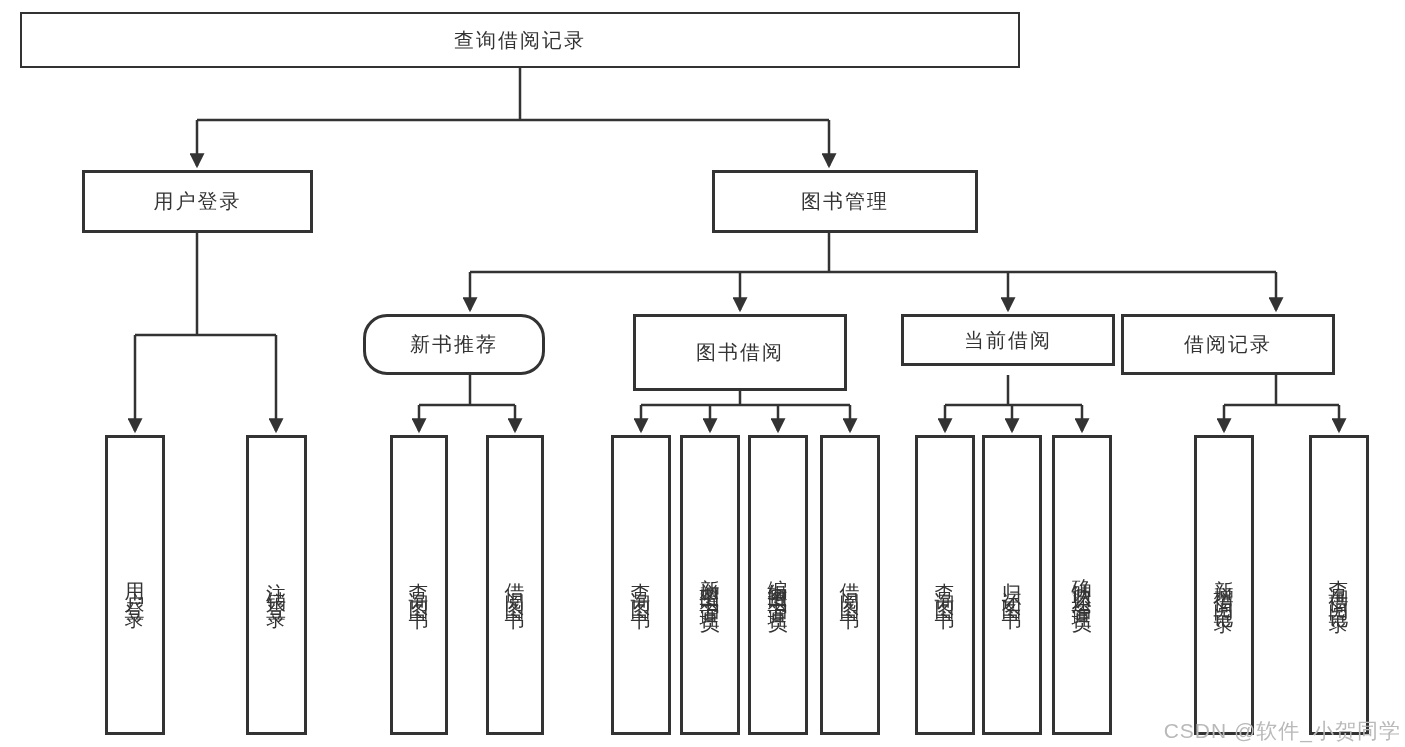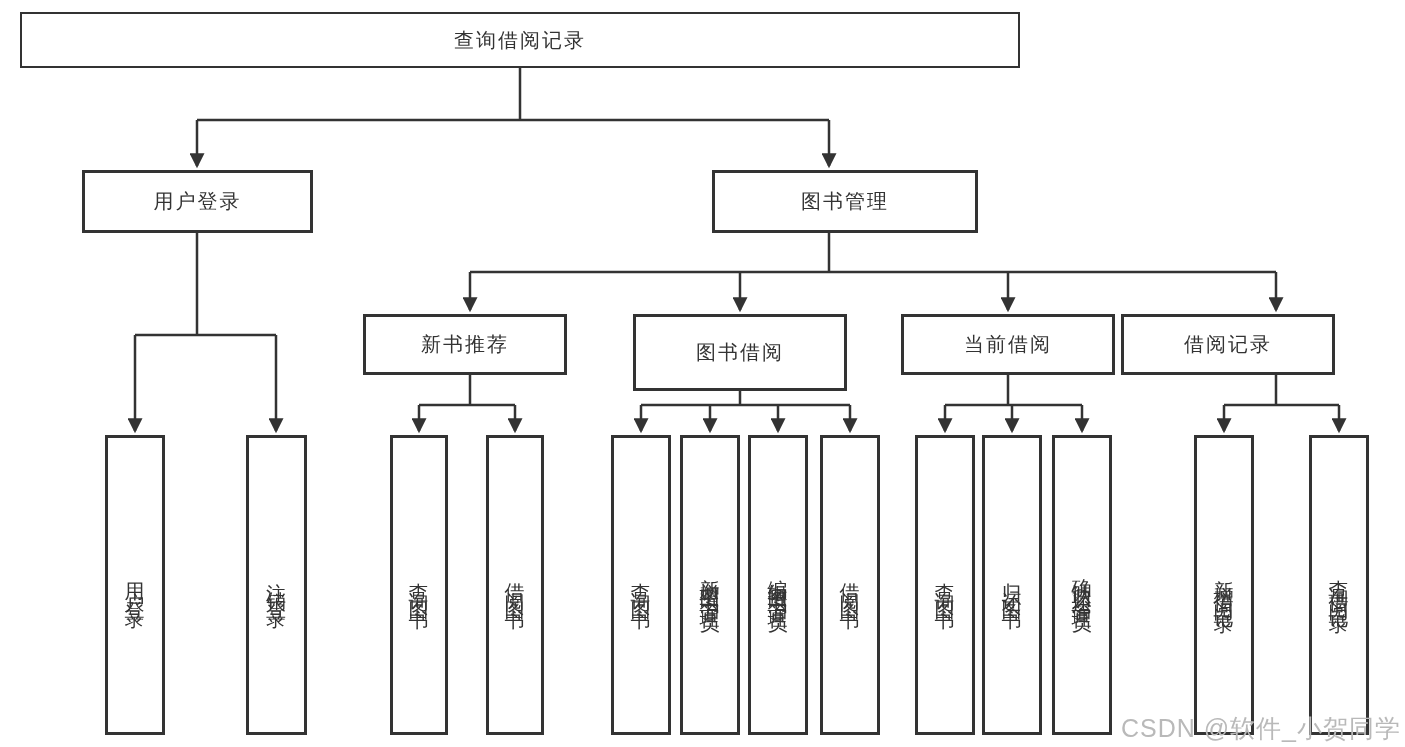--- a/index.html
+++ b/index.html
@@ -46,21 +46,21 @@
     letter-spacing: 9px;
     line-height: 54px;
     color: #333333;
     z-index: 2;
     text-align: center;
   }
   .watermark {
     position: absolute;
     right: 4px;
     bottom: 2px;
-    font-size: 25px;
+    font-size: 21px;
     letter-spacing: 1px;
     color: #b9b9b9;
     z-index: 3;
     white-space: nowrap;
   }
 </style>
 </head>
 <body>
 
 <div id="canvas">
@@ -101,23 +101,23 @@
       <path d="M1224,405 V431" marker-end="url(#arrow)"></path>
       <path d="M1339,405 V431" marker-end="url(#arrow)"></path>
     </g>
   </svg>
 
   <div class="hbox root" style="left:20px; top:12px; width:1000px; height:56px;">查询借阅记录</div>
 
   <div class="hbox" style="left:82px; top:170px; width:231px; height:63px;">用户登录</div>
   <div class="hbox" style="left:712px; top:170px; width:266px; height:63px;">图书管理</div>
 
-  <div class="hbox" style="left:363px; top:314px; width:204px; height:61px;">新书推荐</div>
+  <div class="hbox" style="left:363px; top:314px; width:182px; height:61px;border-radius:24px;">新书推荐</div>
   <div class="hbox" style="left:633px; top:314px; width:214px; height:77px;">图书借阅</div>
-  <div class="hbox" style="left:901px; top:314px; width:214px; height:61px;">当前借阅</div>
+  <div class="hbox" style="left:901px; top:314px; width:214px; height:52px;">当前借阅</div>
   <div class="hbox" style="left:1121px; top:314px; width:214px; height:61px;">借阅记录</div>
 
   <div class="vbox" style="left:105px; top:435px; width:60px; height:300px;">用户登录</div>
   <div class="vbox" style="left:246px; top:435px; width:61px; height:300px;">注销登录</div>
 
   <div class="vbox" style="left:390px; top:435px; width:58px; height:300px;">查询图书</div>
   <div class="vbox" style="left:486px; top:435px; width:58px; height:300px;">借阅图书</div>
 
   <div class="vbox" style="left:611px; top:435px; width:60px; height:300px;">查询图书</div>
   <div class="vbox" style="left:680px; top:435px; width:60px; height:300px; letter-spacing:5px;">新增图书（管理员）</div>

